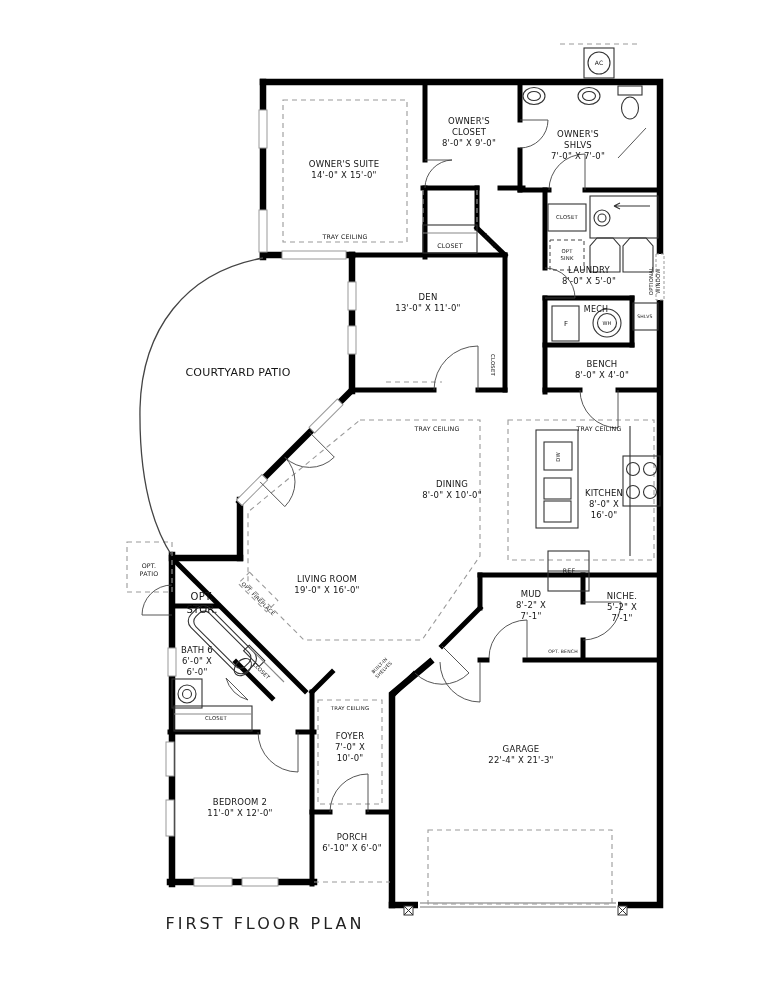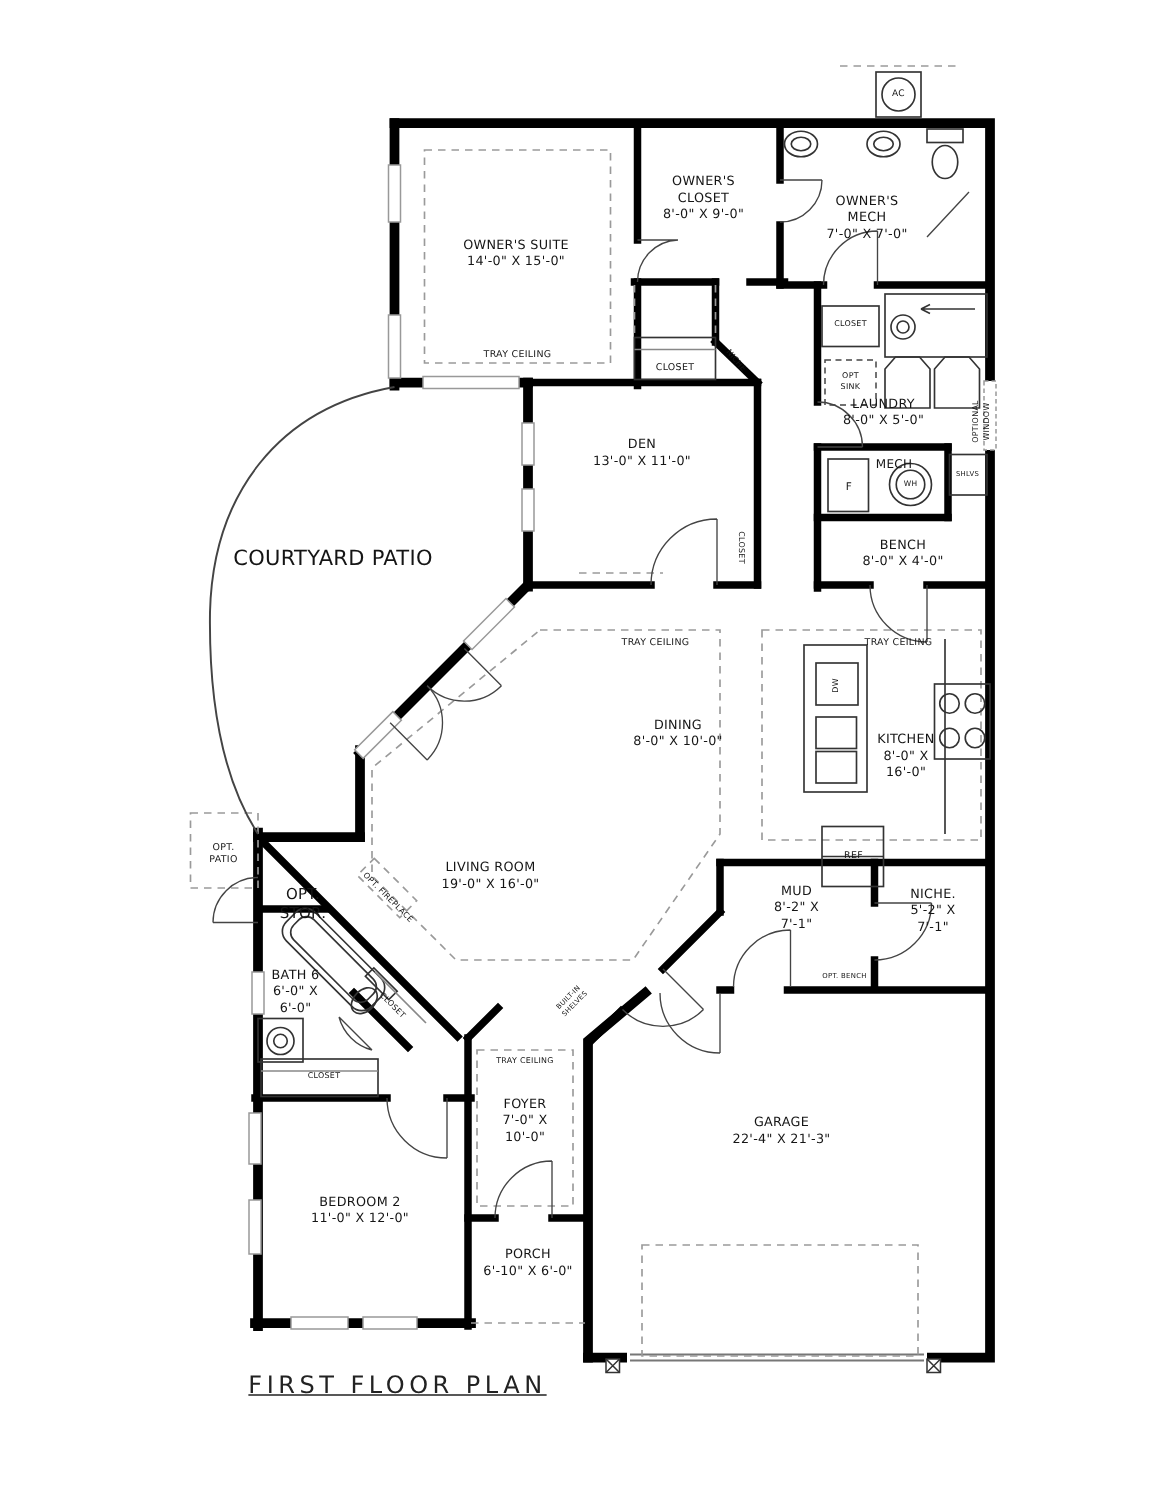--- a/index.html
+++ b/index.html
@@ -7,21 +7,21 @@
         font-family:"DejaVu Sans",sans-serif;color:#111;}
   #plan svg{position:absolute;left:0;top:0;}
   .lbl{position:absolute;transform:translate(-50%,-50%);text-align:center;
        white-space:nowrap;line-height:1.3;letter-spacing:.2px;color:#151515;}
   .room{font-size:8.5px;}
   .small{font-size:6.3px;}
   .tiny{font-size:5.3px;}
   .micro{font-size:4.6px;}
   .wrap{white-space:normal;}
   .title{position:absolute;transform:translate(-50%,-50%);font-size:16px;
-         letter-spacing:3px;color:#222;white-space:nowrap;text-decoration:underline;}
+         letter-spacing:3px;color:#222;white-space:nowrap;}
 </style>
 </head>
 <body>
 
 <div id="plan">
 <svg width="772" height="1000" viewBox="0 0 772 1000">
 
   <g stroke="#000" stroke-width="6.5" fill="none" stroke-linecap="square">
     <path d="M263,82 H660 V905 H392"></path>
     <path d="M263,82 V257"></path>
@@ -244,21 +244,21 @@
     <div>14'-0" X 15'-0"</div>
   </div>
   <div class="lbl small" style="left:345px;top:237px">TRAY CEILING</div>
 
   <div class="lbl room wrap" style="left:469px;top:133px;width:66px">
     <div>OWNER'S CLOSET</div>
     <div>8'-0" X 9'-0"</div>
   </div>
 
   <div class="lbl room wrap" style="left:578px;top:146px;width:60px">
-    <div>OWNER'S MECH</div>
+    <div>OWNER'S SHLVS</div>
     <div>7'-0" X 7'-0"</div>
   </div>
 
   <div class="lbl" style="left:599px;top:63px;font-size:6px">AC</div>
 
   <div class="lbl tiny" style="left:567px;top:217px">CLOSET</div>
   <div class="lbl tiny wrap" style="left:567px;top:255px;width:24px">OPT SINK</div>
 
   <div class="lbl room" style="left:589px;top:276px">
     <div>LAUNDRY</div>
@@ -277,21 +277,21 @@
   </div>
 
   <div class="lbl room" style="left:428px;top:303px">
     <div>DEN</div>
     <div>13'-0" X 11'-0"</div>
   </div>
   <div class="lbl small" style="left:450px;top:246px">CLOSET</div>
   <div class="lbl tiny" style="left:490px;top:241px;transform:translate(-50%,-50%) rotate(50deg)">NICHE</div>
   <div class="lbl tiny" style="left:493px;top:365px;transform:translate(-50%,-50%) rotate(90deg)">CLOSET</div>
 
-  <div class="lbl" style="left:222px;top:373px;font-size:14px">COURTYARD PATIO</div>
+  <div class="lbl" style="left:238px;top:373px;font-size:11px">COURTYARD PATIO</div>
 
   <div class="lbl small" style="left:437px;top:429px">TRAY CEILING</div>
   <div class="lbl small" style="left:599px;top:429px">TRAY CEILING</div>
 
   <div class="lbl room" style="left:452px;top:490px">
     <div>DINING</div>
     <div>8'-0" X 10'-0"</div>
   </div>
 
   <div class="lbl room" style="left:604px;top:505px">

